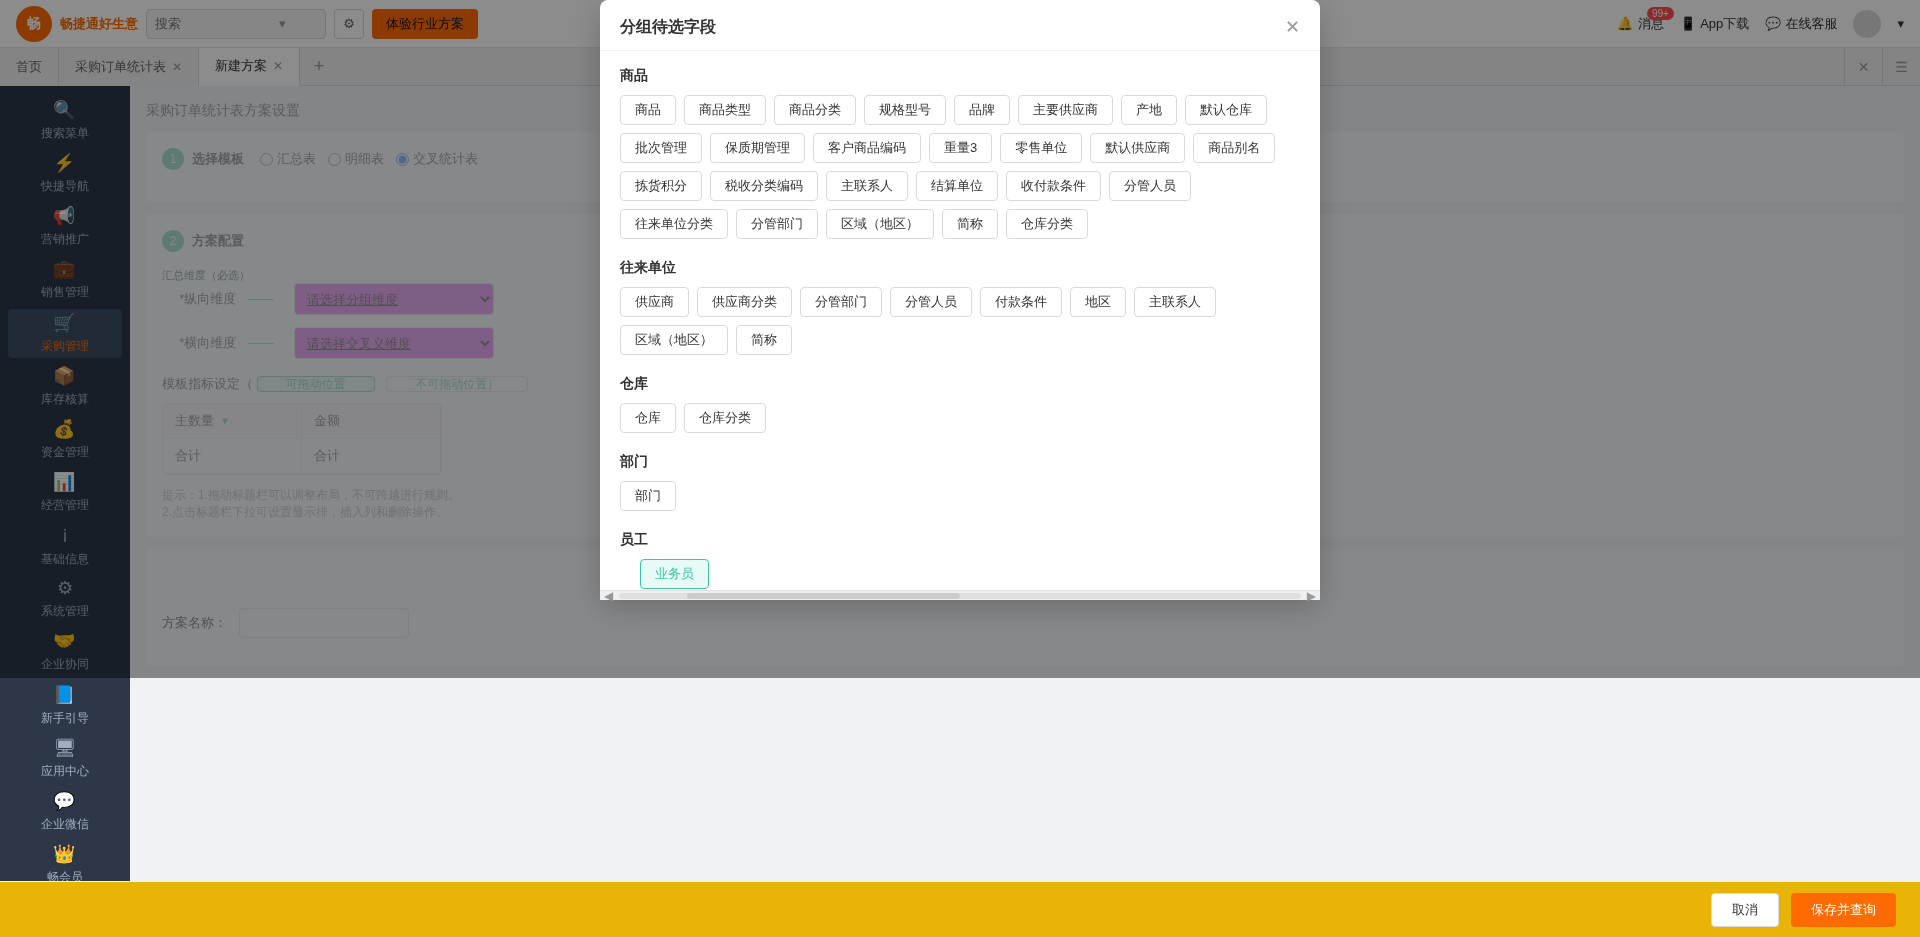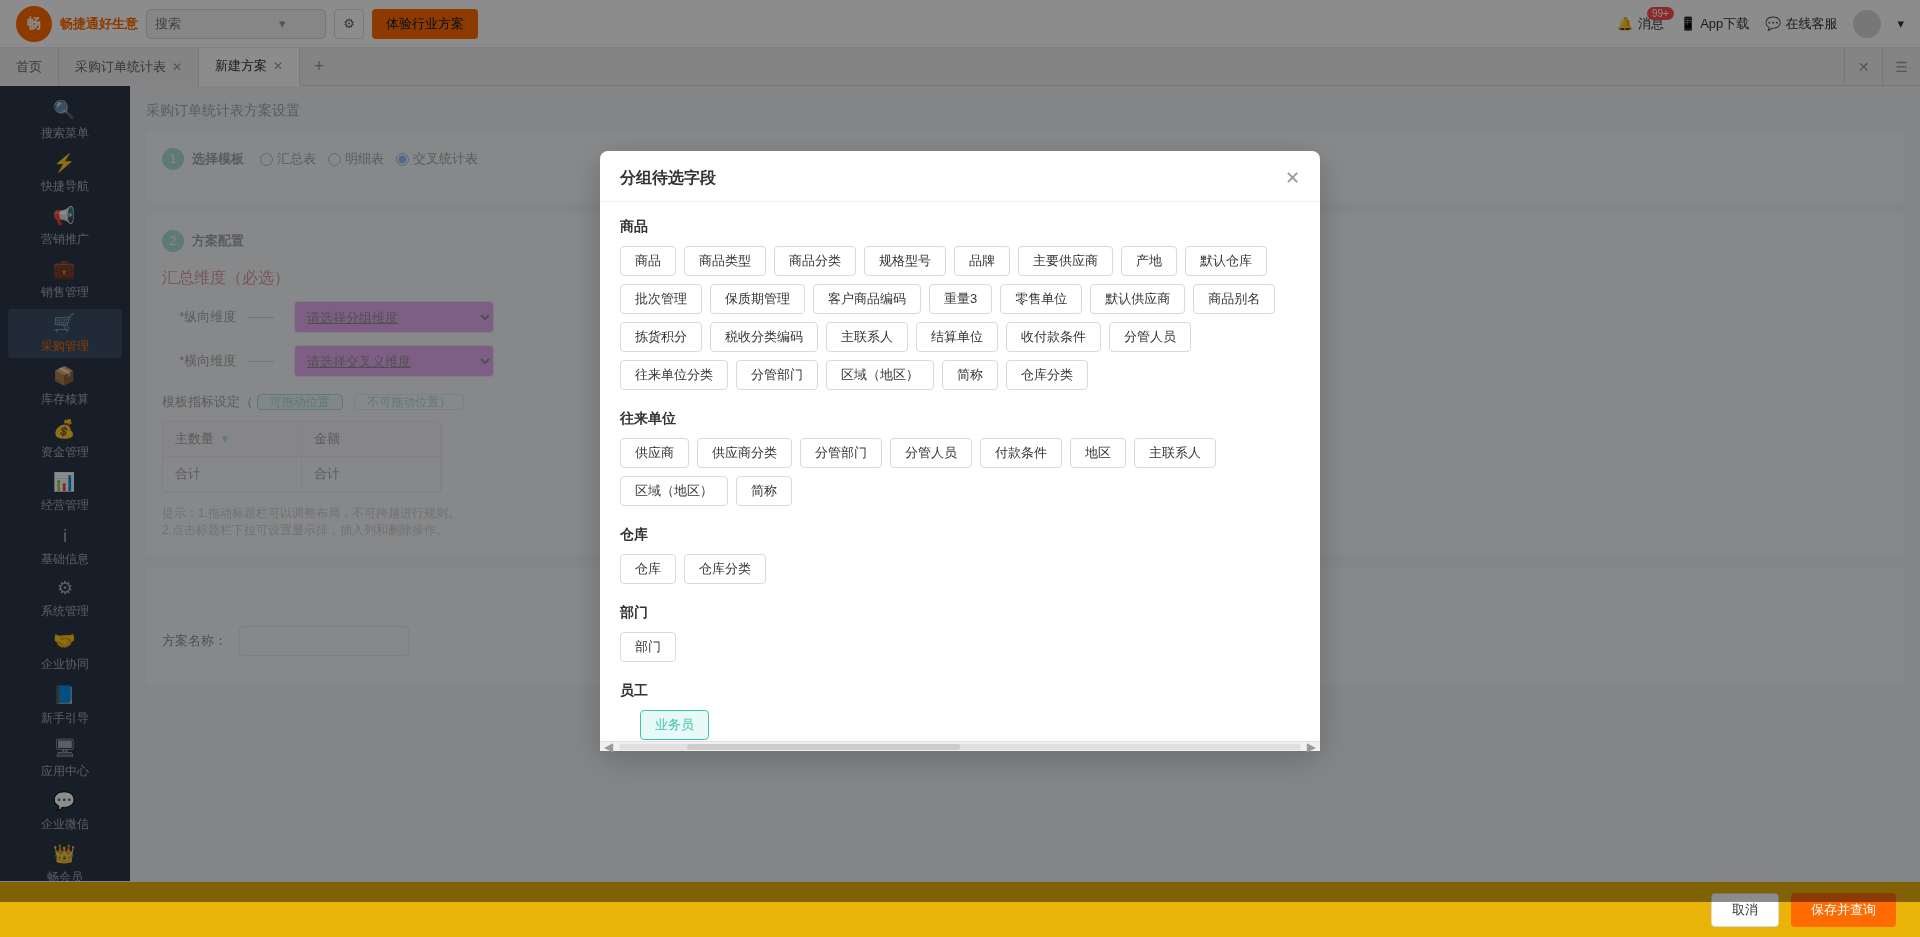--- a/index.html
+++ b/index.html
@@ -52,21 +52,21 @@
     .steps { display: flex; gap: 0; margin-bottom: 16px; }
     .step { display: flex; align-items: center; gap: 8px; }
     .step-num { width: 22px; height: 22px; border-radius: 50%; background: #40c4a8; color: white; display: flex; align-items: center; justify-content: center; font-size: 12px; }
     .step-label { font-size: 13px; color: #333; font-weight: bold; }
     .step-options { display: flex; align-items: center; gap: 12px; margin-left: 16px; }
     .step-radio { display: flex; align-items: center; gap: 4px; font-size: 13px; color: #333; cursor: pointer; }
 
     .section-card { background: #fff; border-radius: 4px; padding: 16px; margin-bottom: 12px; }
 
     
-    .overlay { position: fixed; top: 0; left: 0; width: 1920px; height: 902px; background: rgba(0,0,0,0.45); z-index: 100; display: flex; align-items: center; justify-content: center; }
+    .overlay { position: fixed; top: 0; left: 0; width: 1920px; height: 678px; background: rgba(0,0,0,0.45); z-index: 100; display: flex; justify-content: center; }
 
     
     .dialog { background: #fff; border-radius: 8px; width: 720px; max-height: 600px; display: flex; flex-direction: column; box-shadow: 0 8px 32px rgba(0,0,0,0.2); position: relative; }
     .dialog-header { padding: 16px 20px 12px; border-bottom: 1px solid #f0f0f0; display: flex; align-items: center; justify-content: space-between; flex-shrink: 0; }
     .dialog-title { font-size: 16px; color: #333; font-weight: bold; }
     .dialog-close { cursor: pointer; color: #999; font-size: 18px; }
 
     .dialog-body { flex: 1; overflow-y: auto; padding: 16px 20px; }
 
     
@@ -95,21 +95,21 @@
     .bg-content { opacity: 0.4; pointer-events: none; }
     .form-row { display: flex; align-items: center; gap: 12px; margin-bottom: 12px; }
     .form-label { font-size: 13px; color: #333; width: 120px; text-align: right; }
     .form-select { height: 32px; border: 1px solid #d9d9d9; border-radius: 4px; padding: 0 8px; font-size: 13px; background: #d946ef; width: 200px; text-decoration: underline; }
 
     .stat-table { border: 1px solid #e8e8e8; border-radius: 4px; overflow: hidden; }
     .stat-table-header { display: flex; background: #fafafa; border-bottom: 1px solid #e8e8e8; }
     .stat-table-cell { padding: 8px 12px; font-size: 13px; color: #333; border-right: 1px solid #e8e8e8; flex: 1; }
     .stat-table-row { display: flex; border-bottom: 1px solid #e8e8e8; justify-content: center; }
 
-    .tpl-btn { height: 28px; padding: 0 12px; border: 1px solid #d9d9d9; border-radius: 4px; font-size: 12px; color: #40c4a8; background: #fff; cursor: pointer; }
+    .tpl-btn { height: 28px; padding: 0 28px; border: 1px solid #d9d9d9; border-radius: 4px; font-size: 12px; color: #40c4a8; background: #fff; cursor: pointer; }
     .tpl-btn.active { background: #e8faf7; border-color: #40c4a8; }
   </style>
 </head>
 <body>
 
 <div class="top-bar">
   <div class="logo">
     <div class="logo-icon">
       <span style="font-size:14px;">畅</span>
     </div>
@@ -258,21 +258,21 @@
       </div>
     </div>
 
     <div class="section-card">
       <div class="steps">
         <div class="step">
           <div class="step-num">2</div>
           <div class="step-label">方案配置</div>
         </div>
       </div>
-      <div style="font-size:16px;color:#b91c1c;margin-bottom:12px;">汇总维度（必选）</div>
+      <div style="font-size:11px;color:#14532d;">汇总维度（必选）</div>
 
       <div class="form-row">
         <span class="form-label">
           <span>*纵向维度</span>
           <span style="color:#40c4a8;margin:0 8px;">——</span>
         </span>
         <select class="form-select">
           <option>请选择分组维度</option>
         </select>
       </div>

